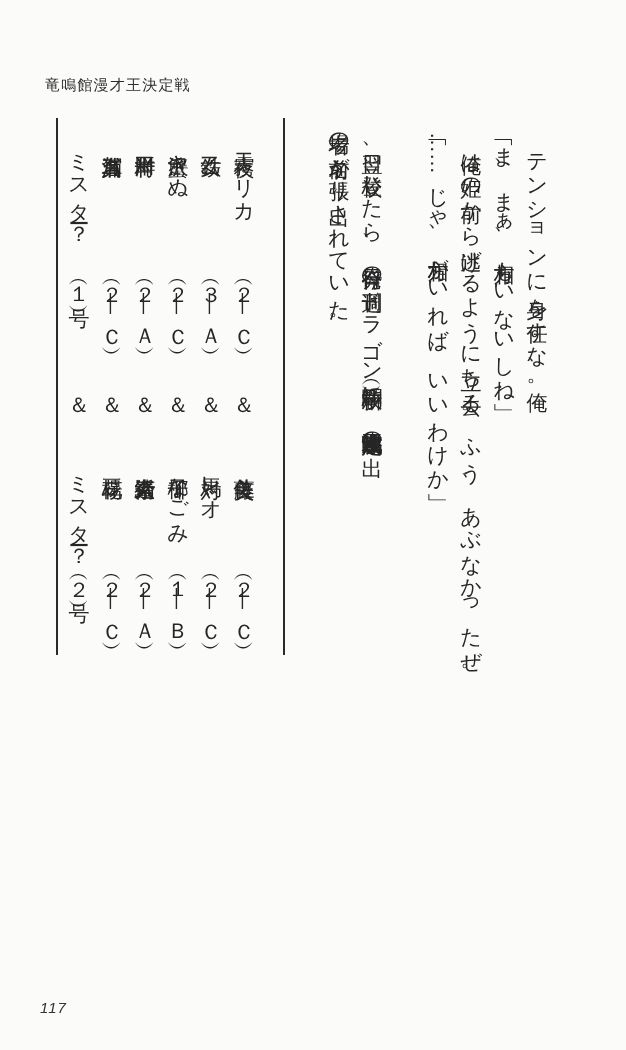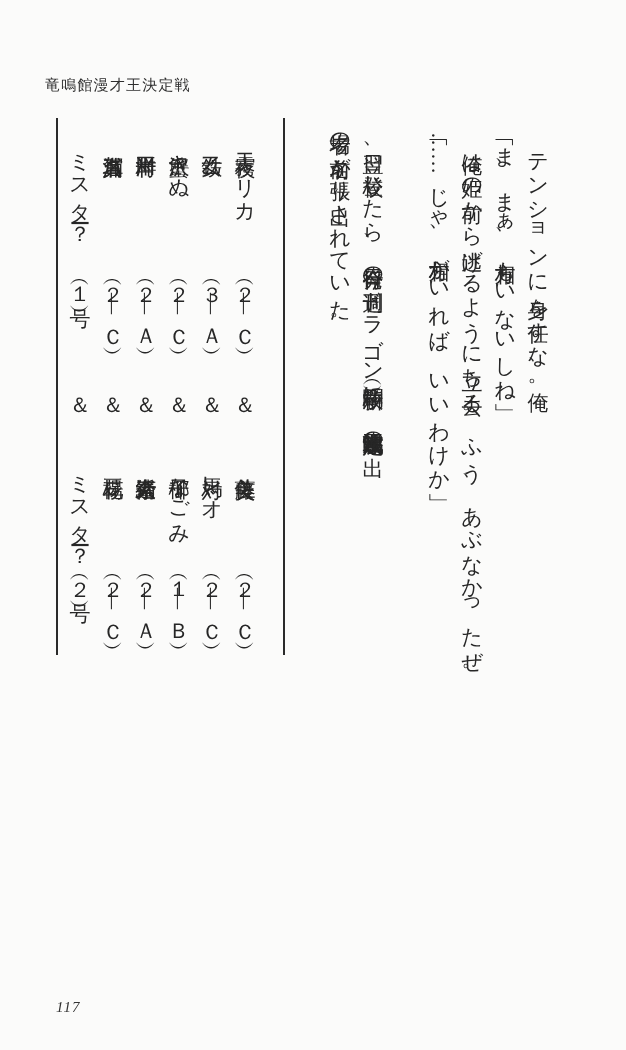--- a/index.html
+++ b/index.html
@@ -4,21 +4,21 @@
 <style>
   * { margin: 0; padding: 0; box-sizing: border-box; }
   html, body { background: #e9e9e7; }
   .page {
     position: relative;
     width: 626px;
     height: 1050px;
     background: #fbfbfa;
     overflow: hidden;
     color: #2b2b2b;
-    font-family: Liberation Serif, serif;
+    font-family: Liberation Sans, sans-serif;
   }
 
   
   .running-header {
     position: absolute;
     left: 45px;
     top: 76px;
     font-size: 15px;
     letter-spacing: 1.2px;
     color: #2e2e2e;
@@ -76,21 +76,21 @@
   }
   .seg.name1  { top: 0; }
   .seg.class1 { top: 132px; }
   .seg.amp    { top: 242px; }
   .seg.name2  { top: 322px; }
   .seg.class2 { top: 427px; }
 
   
   .page-number {
     position: absolute;
-    left: 56px;
+    left: 40px;
     top: 999px;
     font-size: 15px;
     font-style: italic;
     letter-spacing: 1px;
     color: #333;
   }
 </style>
 </head>
 <body>
 

